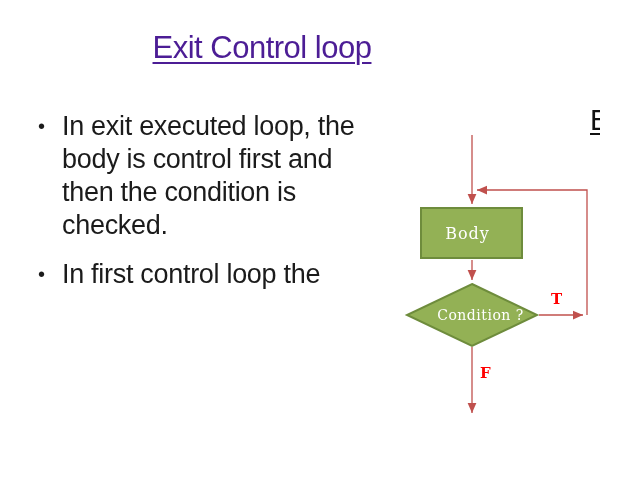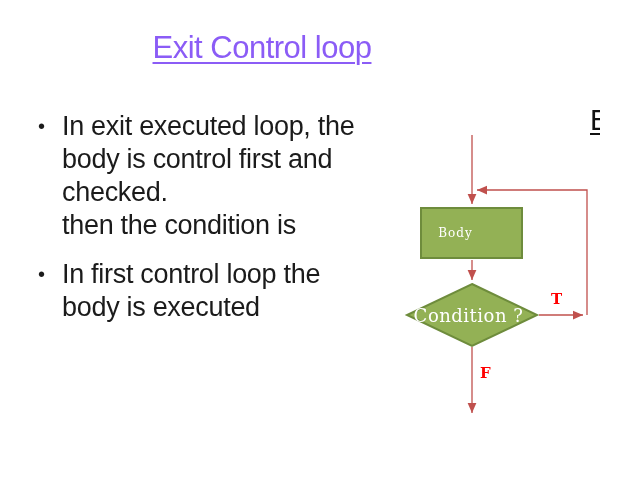--- a/index.html
+++ b/index.html
@@ -12,21 +12,21 @@
     color:#1b1b1b;
   }
   
   .title-wrap{
     position:absolute;left:0;top:30px;width:524px;
     text-align:center;
   }
   .title-text{
     font-size:31px;
     letter-spacing:-0.5px;
-    color:#8b5cf6;
+    color:#4c1d95;
     text-decoration:underline;
     text-underline-offset:4px;
     text-decoration-thickness:2px;
   }
   
   .clipped-title{
     position:absolute;left:590px;top:104px;
     width:10px;height:36px;overflow:hidden;
     font-size:29px;color:#111;
     text-decoration:underline;
@@ -51,22 +51,22 @@
   .flowchart{
     position:absolute;left:380px;top:100px;width:258px;height:345px;
   }
   .flowchart svg{position:absolute;left:0;top:0;}
   .shape-label{
     position:absolute;display:flex;align-items:center;justify-content:center;
     color:#ffffff;
     font-family:"DejaVu Serif", serif;
     text-align:center;
   }
-  .body-label{left:24px;top:107px;width:103px;height:52px;font-size:12px;letter-spacing:1px;}
-  .condition-label{left:22px;top:183px;width:133px;height:64px;font-size:18px;letter-spacing:0.5px;}
+  .body-label{left:36px;top:107px;width:103px;height:52px;font-size:16px;letter-spacing:1px;}
+  .condition-label{left:34px;top:183px;width:133px;height:64px;font-size:14px;letter-spacing:0.5px;}
   .branch-label{
     position:absolute;
     font-family:"DejaVu Serif", serif;
     font-weight:bold;font-size:15px;color:#ff0000;
   }
   .t-label{left:171px;top:190px;}
   .f-label{left:100px;top:264px;}
 </style>
 </head>
 <body>
@@ -78,29 +78,28 @@
   </div>
 
   <div class="clipped-title">E</div>
 
   <div class="content">
     <div class="bullet-item">
       <span class="bullet-marker">•</span>
       <span class="bullet-text">
         <div>In exit executed loop, the</div>
         <div>body is control first and</div>
+        <div>then the condition is</div>
         <div>checked.</div>
-        <div>then the condition is</div>
       </span>
     </div>
     <div class="bullet-item">
       <span class="bullet-marker">•</span>
       <span class="bullet-text">
         <div>In first control loop the</div>
-        <div>body is executed</div>
       </span>
     </div>
   </div>
 
   <div class="flowchart">
     <svg width="258" height="345" viewBox="0 0 258 345">
       <defs>
         <marker id="arw" orient="auto" markerWidth="9" markerHeight="8" refX="8" refY="4">
           <path d="M0,0.5 L8,4 L0,7.5 Z" fill="#C0504D"></path>
         </marker>

